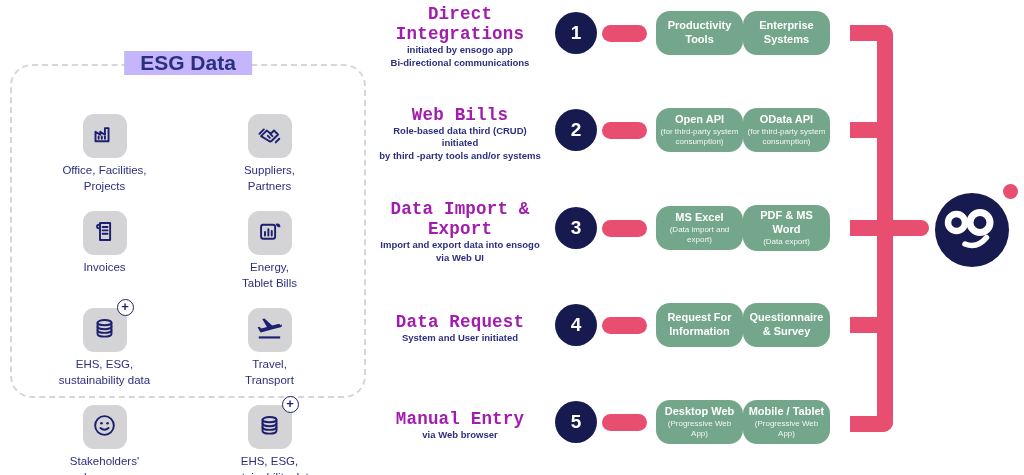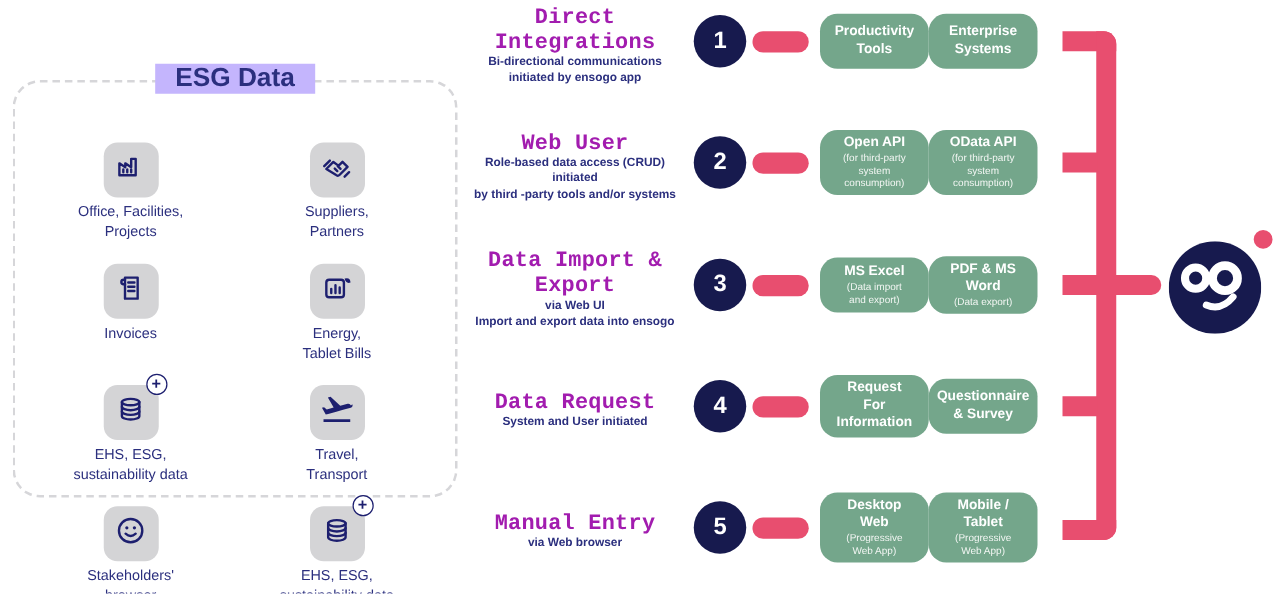--- a/index.html
+++ b/index.html
@@ -42,21 +42,21 @@
   .row-sub:empty{display:none;}
   .num-circle{
     margin-left:9px;width:42px;height:42px;border-radius:50%;background:#171a4e;
     display:flex;align-items:center;justify-content:center;flex:none;
   }
   .num-circle span{color:#fff;font-size:19px;font-weight:700;}
   .pill{margin-left:5px;width:45px;height:17px;border-radius:9px;background:#e84e6f;flex:none;}
   .gbtn{
     margin-left:9px;width:87px;min-height:44px;border-radius:14px;background:#74a68b;
     display:flex;flex-direction:column;align-items:center;justify-content:center;
-    text-align:center;padding:4px 16px;box-sizing:border-box;flex:none;
+    text-align:center;padding:4px 3px;box-sizing:border-box;flex:none;
   }
   .gbtn + .gbtn{margin-left:0;}
   .btn-label{color:#fff;font-size:11px;font-weight:600;line-height:1.25;}
   .btn-sub{color:#f2f6f3;font-size:8px;line-height:1.25;margin-top:1px;}
   .btn-sub:empty{display:none;}
   
   .pk{position:absolute;background:#e84e6f;}
   .arm-top{left:850px;top:25px;width:43px;height:16px;border-top-right-radius:10px;}
   .v-bar{left:877px;top:25px;width:16px;height:407px;border-top-right-radius:10px;border-bottom-right-radius:10px;}
   .arm-bottom{left:850px;top:416px;width:43px;height:16px;border-bottom-right-radius:10px;}
@@ -190,62 +190,62 @@
           <div>sustainability data</div>
         </div>
       </div>
 
     </div>
   </div>
 
   <div class="mid-row" style="top:5px">
     <div class="row-text">
       <div class="row-title">Direct Integrations</div>
+      <div class="row-sub">initiated by ensogo app</div>
       <div class="row-sub">Bi-directional communications</div>
-      <div class="row-sub">initiated by ensogo app</div>
     </div>
     <div class="num-circle">
         <span>1</span>
       </div>
     <div class="pill"></div>
     <div class="gbtn">
       <div class="btn-label">Productivity Tools</div>
 
     </div>
     <div class="gbtn">
       <div class="btn-label">Enterprise Systems</div>
 
     </div>
   </div>
 
   <div class="mid-row" style="top:102px">
     <div class="row-text">
-      <div class="row-title">Web User</div>
-      <div class="row-sub">Role-based data access (CRUD) initiated</div>
+      <div class="row-title">Web Bills</div>
+      <div class="row-sub">Role-based data third (CRUD) initiated</div>
       <div class="row-sub">by third -party tools and/or systems</div>
     </div>
     <div class="num-circle">
         <span>2</span>
       </div>
     <div class="pill"></div>
     <div class="gbtn">
       <div class="btn-label">Open API</div>
       <div class="btn-sub">(for third-party system consumption)</div>
     </div>
     <div class="gbtn">
       <div class="btn-label">OData API</div>
       <div class="btn-sub">(for third-party system consumption)</div>
     </div>
   </div>
 
   <div class="mid-row" style="top:200px">
     <div class="row-text">
       <div class="row-title">Data Import &amp; Export</div>
+      <div class="row-sub">Import and export data into ensogo</div>
       <div class="row-sub">via Web UI</div>
-      <div class="row-sub">Import and export data into ensogo</div>
     </div>
     <div class="num-circle">
         <span>3</span>
       </div>
     <div class="pill"></div>
     <div class="gbtn">
       <div class="btn-label">MS Excel</div>
       <div class="btn-sub">(Data import and export)</div>
     </div>
     <div class="gbtn">

